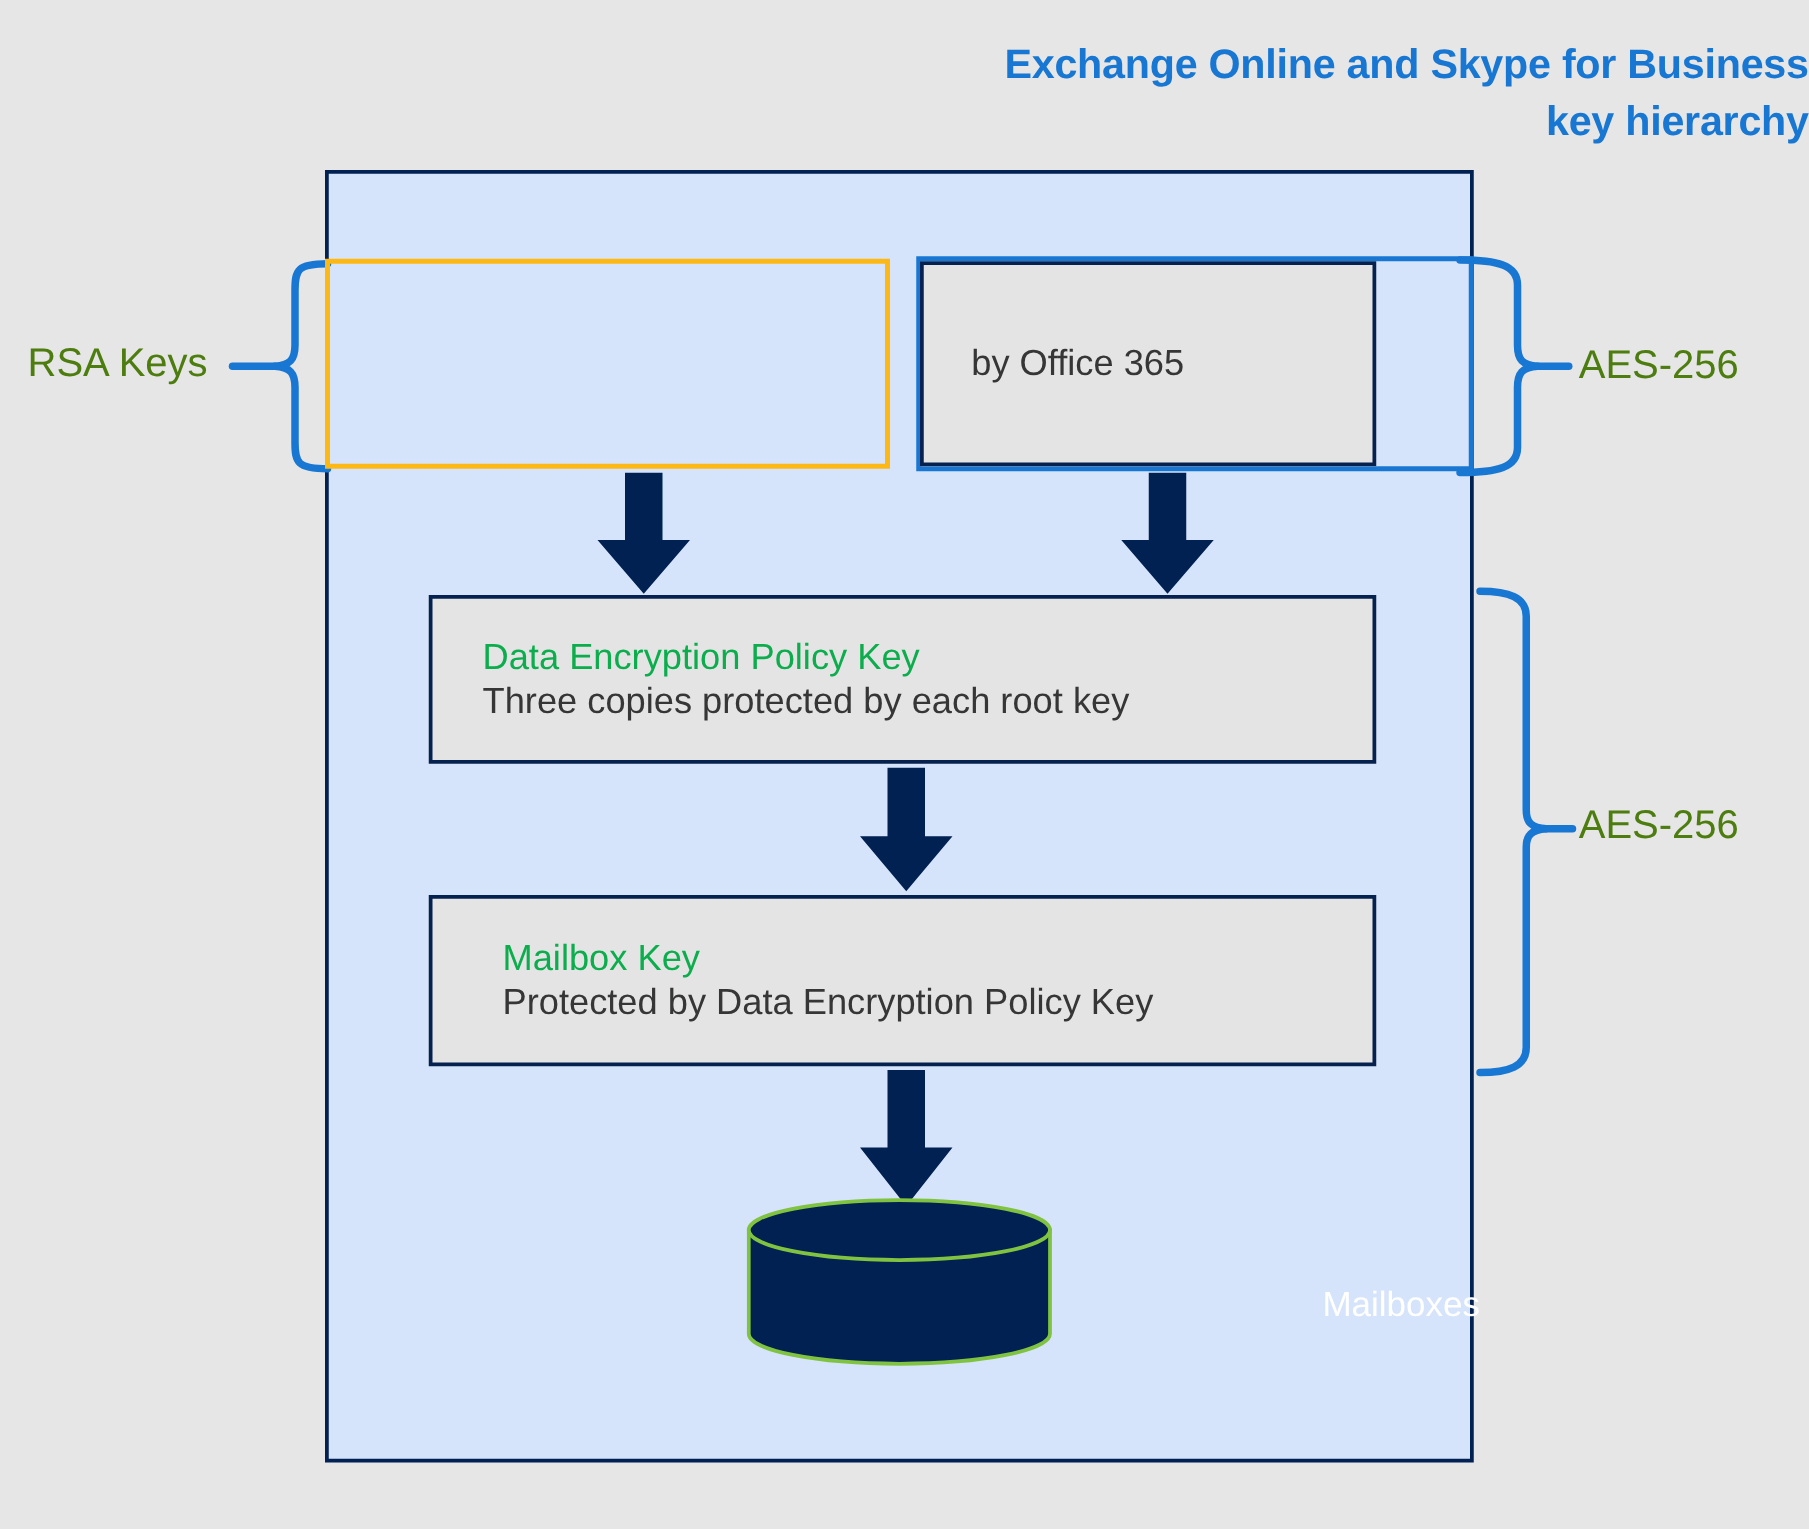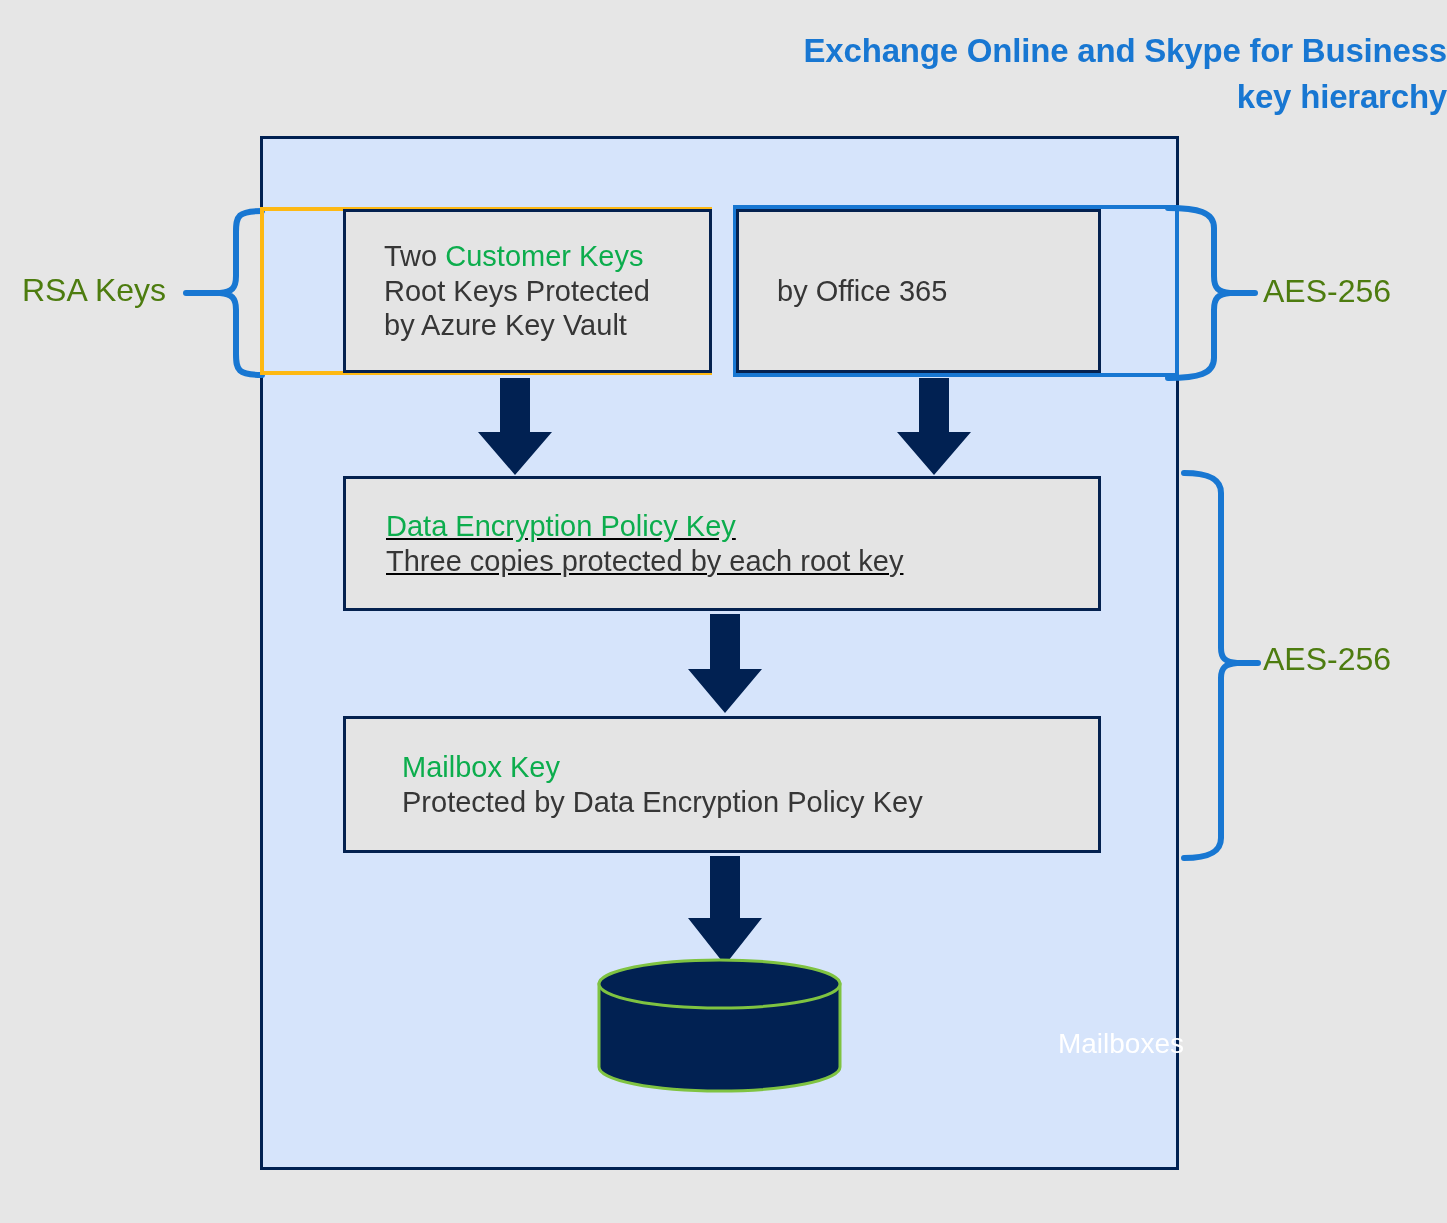--- a/index.html
+++ b/index.html
@@ -102,21 +102,20 @@
     top: 209px;
     width: 365px;
     height: 164px;
   }
   .gbox-dep {
     left: 343px;
     top: 476px;
     width: 758px;
     height: 135px;
     padding-left: 40px;
-    text-decoration: underline;
   }
   .gbox-mailboxkey {
     left: 343px;
     top: 716px;
     width: 758px;
     height: 137px;
     padding-left: 56px;
   }
 
   .ln {
@@ -199,25 +198,20 @@
                L 1221 648 C 1221 658 1225 662 1237 663
                C 1225 664 1221 668 1221 678
                L 1221 838 C 1221 853 1207 858 1184 858"></path>
       <path d="M 1237 663 L 1258 663"></path>
     </g>
   </svg>
 
   <div class="outline-box outline-orange"></div>
   <div class="outline-box outline-blue"></div>
 
-  <div class="gbox gbox-customer">
-    <div class="ln"><span>Two </span><span class="green-inline">Customer Keys</span></div>
-    <div class="ln">Root Keys Protected</div>
-    <div class="ln">by Azure Key Vault</div>
-  </div>
 
   <div class="gbox gbox-availability">
     <div class="ln">by Office 365</div>
   </div>
 
   <svg class="arrow" style="left:476px; top:378px; width:78px; height:98px;" viewBox="0 0 78 98" xmlns="http://www.w3.org/2000/svg">
     <path d="M 24 0 L 54 0 L 54 54 L 76 54 L 39 97 L 2 54 L 24 54 Z" fill="#012152"></path>
   </svg>
 
   <svg class="arrow" style="left:895px; top:378px; width:78px; height:98px;" viewBox="0 0 78 98" xmlns="http://www.w3.org/2000/svg">

